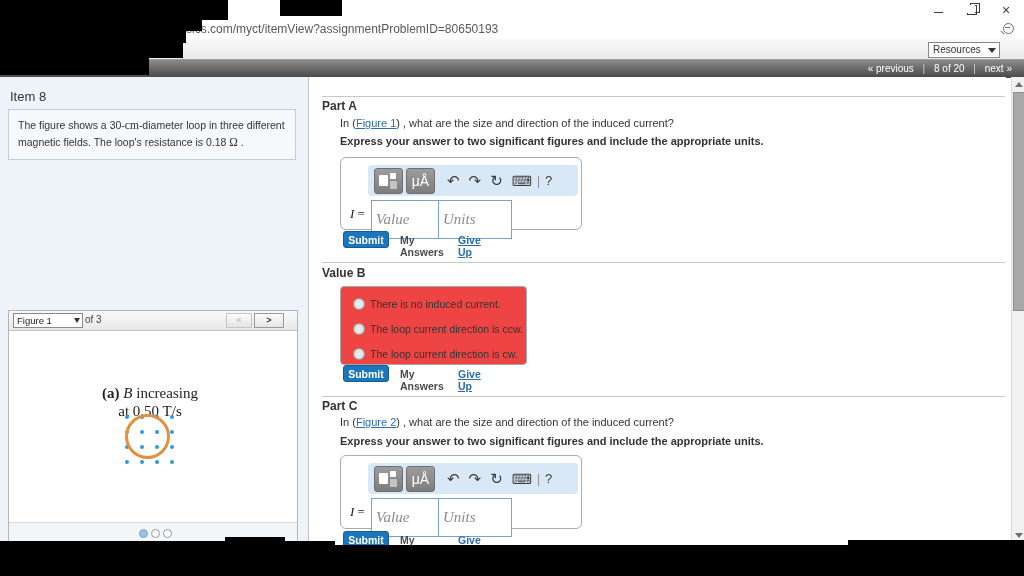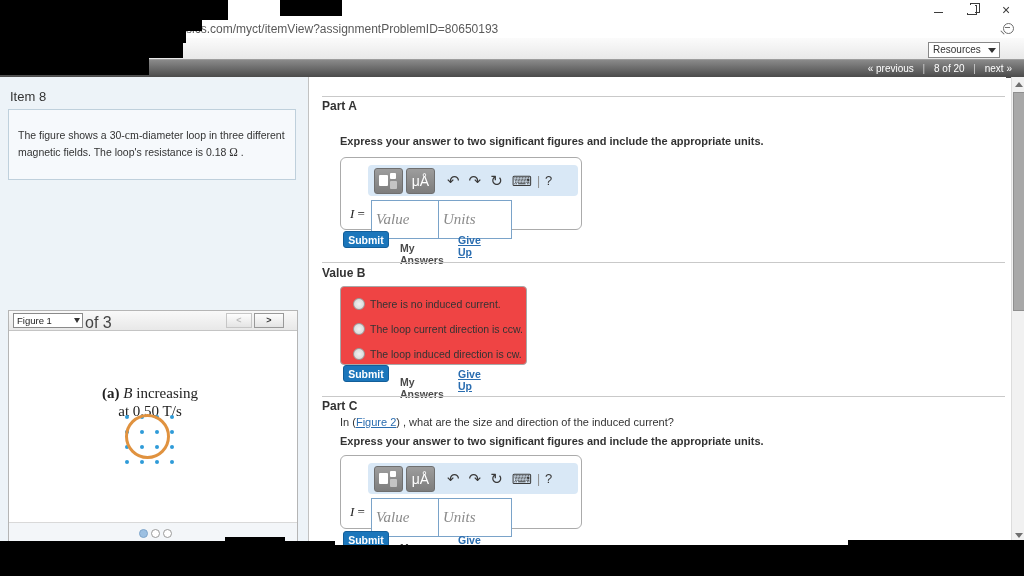--- a/index.html
+++ b/index.html
@@ -33,31 +33,31 @@
       background:linear-gradient(#8a8a8a,#474747);border-top:1px solid #9d9d9d;
       color:#fff;font-size:10px;line-height:18px;text-align:right;padding-right:12px;width:1012px;}
   .navbar .sep{color:#cfcfcf;margin:0 6px;}
   .navbar a{color:#fff;text-decoration:none;}
 
   
   .left-panel{left:0;top:77px;width:308px;height:468px;background:var(--panel-bg,#edf3f8);
       border-right:1px solid #c2c2c2;}
   .item-title{left:10px;top:12px;font-size:13px;color:#333;}
   .problem-box{left:8px;top:32px;width:268px;background:#f6f9fc;border:1px solid #bfd0dc;
-      padding:17px 9px;font-size:10.5px;line-height:1.5;color:#333;}
+      padding:7px 9px;font-size:10.5px;line-height:1.5;color:#333;}
   .serifrun{font-family:"Liberation Serif",serif;font-size:11.5px;}
 
   .figure-widget{left:8px;top:233px;width:288px;border:1px solid #b5b5b5;background:#fff;}
   .fig-header{position:relative;height:19px;background:linear-gradient(#f9f9f9,#e8e8e8);
       border-bottom:1px solid #c4c4c4;}
   .fig-select{position:absolute;left:4px;top:2px;width:62px;height:13px;border:1px solid #8a8a8a;
       background:#fff;font-size:9.5px;line-height:13px;padding:0 3px;color:#222;}
   .fig-select .tri{position:absolute;right:2px;top:4px;width:0;height:0;
       border-left:3.5px solid transparent;border-right:3.5px solid transparent;border-top:5px solid #333;}
-  .fig-of{position:absolute;left:76px;top:3px;font-size:16px;color:#444;}
+  .fig-of{position:absolute;left:76px;top:3px;font-size:10px;color:#444;}
   .fig-btn{position:absolute;top:2px;height:13px;border:1px solid #999;text-align:center;
       font-size:9px;line-height:13px;background:linear-gradient(#fdfdfd,#e4e4e4);color:#333;font-weight:bold;}
   .fig-btn.prev{left:217px;width:24px;color:#bcbcbc;border-color:#c6c6c6;}
   .fig-btn.next{left:245px;width:28px;}
   .fig-body{position:relative;height:191px;background:#fff;}
   .fig-caption{position:absolute;left:41px;top:53px;width:200px;text-align:center;
       font-family:"Liberation Serif",serif;font-size:15px;color:#222;line-height:1.2;}
   .fig-caption .it{font-style:italic;}
   .fig-caption .bd{font-weight:bold;}
   .dot{position:absolute;width:4px;height:4px;border-radius:50%;background:var(--dot-blue,#2f9bd8);}
@@ -89,21 +89,21 @@
   .tico.help{font-size:13px;margin-left:5px;}
   .anslabel{position:absolute;left:9px;top:48px;font-family:"Liberation Serif",serif;font-size:13px;color:#222;}
   .anslabel .it{font-style:italic;}
   .ansinput{position:absolute;top:42px;width:64px;height:21px;border:1px solid #7aa3c9;background:#fff;
       font-family:"Liberation Serif",serif;font-style:italic;font-size:15px;color:#444;padding:8px 4px;}
   .ansinput::placeholder{color:#8a8a8a;font-style:italic;}
   .submit-row{left:34px;height:17px;}
   .submit-btn{position:absolute;left:0;top:0;width:46px;height:17px;background:var(--accent-blue,#1b76bb);
       color:#fff;font-size:10.5px;font-weight:bold;text-align:center;line-height:17px;border-radius:3px;
       border:1px solid #135e99;box-sizing:border-box;}
-  .myans{position:absolute;left:57px;top:3px;font-size:10.5px;font-weight:bold;color:#4a4a4a;margin-top:8px;}
+  .myans{position:absolute;left:57px;top:3px;font-size:10.5px;font-weight:bold;color:#4a4a4a;}
   .giveup{position:absolute;left:115px;top:3px;font-size:10.5px;font-weight:bold;
       color:var(--link-blue,#2a6db0);text-decoration:underline;}
   .radio-box{left:31px;width:185px;height:77px;border:1px solid #a8a8a8;border-radius:4px;background:#ef4444;}
   .radio-row{position:absolute;left:12px;height:12px;}
   .radio{position:absolute;left:0;top:1px;width:10px;height:10px;border-radius:50%;
       border:1px solid #9a9a9a;background:radial-gradient(#f2f2f2,#d2d2d2);}
   .radio-label{position:absolute;left:17px;top:1px;font-size:10.5px;white-space:nowrap;color:#333;}
 
   
   .scrollbar{left:1011px;top:77px;width:13px;height:468px;background:#f1f1f1;border-left:1px solid #dcdcdc;}
@@ -194,20 +194,23 @@
       <div class="pgdot" style="left:142px"></div>
       <div class="pgdot" style="left:154px"></div>
     </div>
   </div>
 </div>
 
 <div class="abs right-panel">
 
   <div class="abs divider" style="top:19px"></div>
   <div class="abs part-label" style="top:22px">Part A</div>
+  <div class="abs qline" style="top:40px">
+    <span>In (</span><a href="#">Figure 1</a><span>) , what are the size and direction of the induced current?</span>
+  </div>
   <div class="abs express" style="top:58px">Express your answer to two significant figures and include the appropriate units.</div>
 
   <div class="abs ansbox" style="top:80px;height:71px">
     <div class="anstoolbar">
       <div class="tbtn">
           <span class="sq1"></span>
           <span class="sq2"></span>
           <span class="sq3"></span>
         </div>
       <div class="tbtn units">μÅ</div>
@@ -236,21 +239,21 @@
     <div class="radio-row" style="top:10px">
       <span class="radio"></span>
       <span class="radio-label">There is no induced current.</span>
     </div>
     <div class="radio-row" style="top:35px">
       <span class="radio"></span>
       <span class="radio-label">The loop current direction is ccw.</span>
     </div>
     <div class="radio-row" style="top:60px">
       <span class="radio"></span>
-      <span class="radio-label">The loop induced direction is cw.</span>
+      <span class="radio-label">The loop current direction is cw.</span>
     </div>
   </div>
 
   <div class="abs submit-row" style="top:288px">
     <div class="submit-btn">Submit</div>
     <span class="myans">My Answers</span>
     <a href="#" class="giveup">Give Up</a>
   </div>
 
   <div class="abs divider" style="top:319px"></div>

